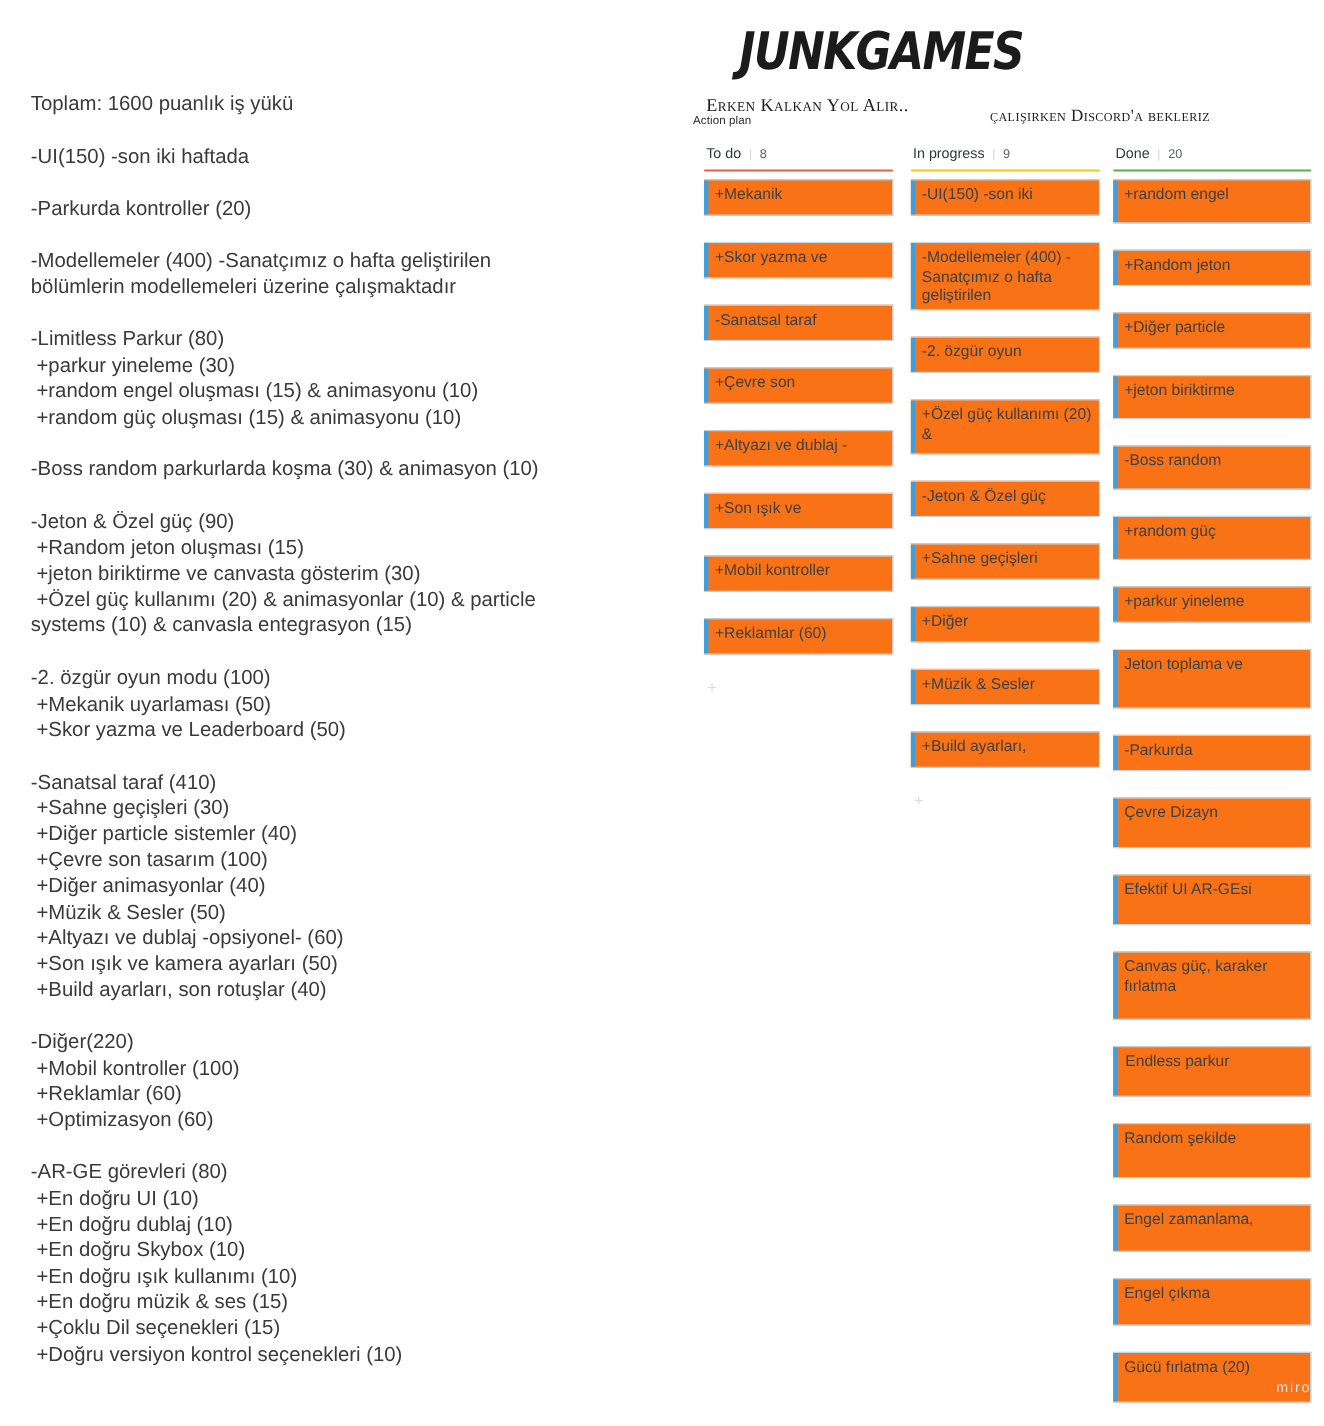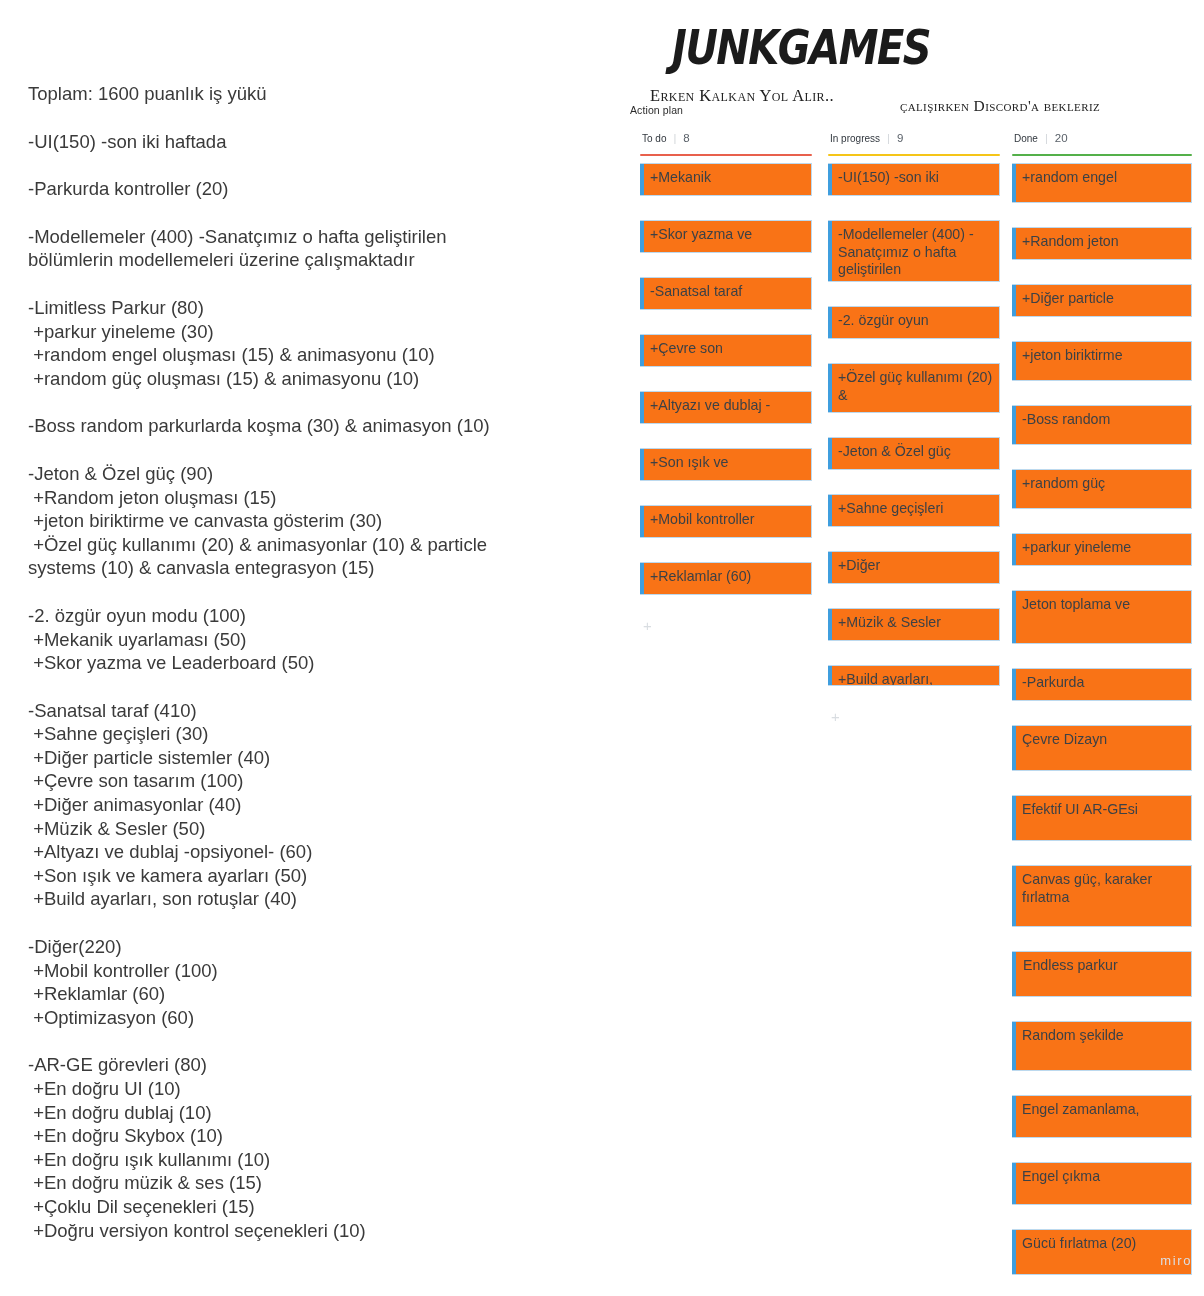--- a/index.html
+++ b/index.html
@@ -72,21 +72,21 @@
     font-family: "Liberation Sans", sans-serif;
     font-size: 10.5px;
     color: #2b2b2b;
     letter-spacing: 0.1px;
   }
   #headline-one {
     position: absolute;
     left: 30px;
     top: 2px;
     width: 200px;
-    text-align: center;
+    text-align: left;
     font-family: "Liberation Serif", serif;
     font-size: 16.5px;
     font-variant: small-caps;
     letter-spacing: 0.4px;
     color: #212121;
     line-height: 20px;
   }
   #headline-two {
     position: absolute;
     left: 198px;
@@ -110,21 +110,21 @@
   #col-done      { left: 400px; width: 180px; }
 
   .col-head {
     display: flex;
     align-items: baseline;
     gap: 7px;
     padding-left: 2px;
     height: 16px;
   }
   .col-title {
-    font-size: 10px;
+    font-size: 13px;
     color: #32383f;
     font-family: "Liberation Sans", sans-serif;
   }
   .col-sep {
     color: #d2d6da;
     font-size: 11px;
   }
   .col-count {
     font-size: 11.5px;
     color: #5a6169;
@@ -321,21 +321,21 @@
         </div>
         <div class="card" style="height: 33px;">
           <div class="card-text">+Sahne geçişleri</div>
         </div>
         <div class="card" style="height: 33px;">
           <div class="card-text">+Diğer</div>
         </div>
         <div class="card" style="height: 33px;">
           <div class="card-text">+Müzik &amp; Sesler</div>
         </div>
-        <div class="card" style="height: 21px;">
+        <div class="card" style="height: 33px;">
           <div class="card-text">+Build ayarları,</div>
         </div>
       </div>
       <div class="add-btn">+</div>
     </div>
   <div class="column" id="col-done">
       <div class="col-head">
         <span class="col-title">Done</span>
         <span class="col-sep">|</span>
         <span class="col-count">20</span>

